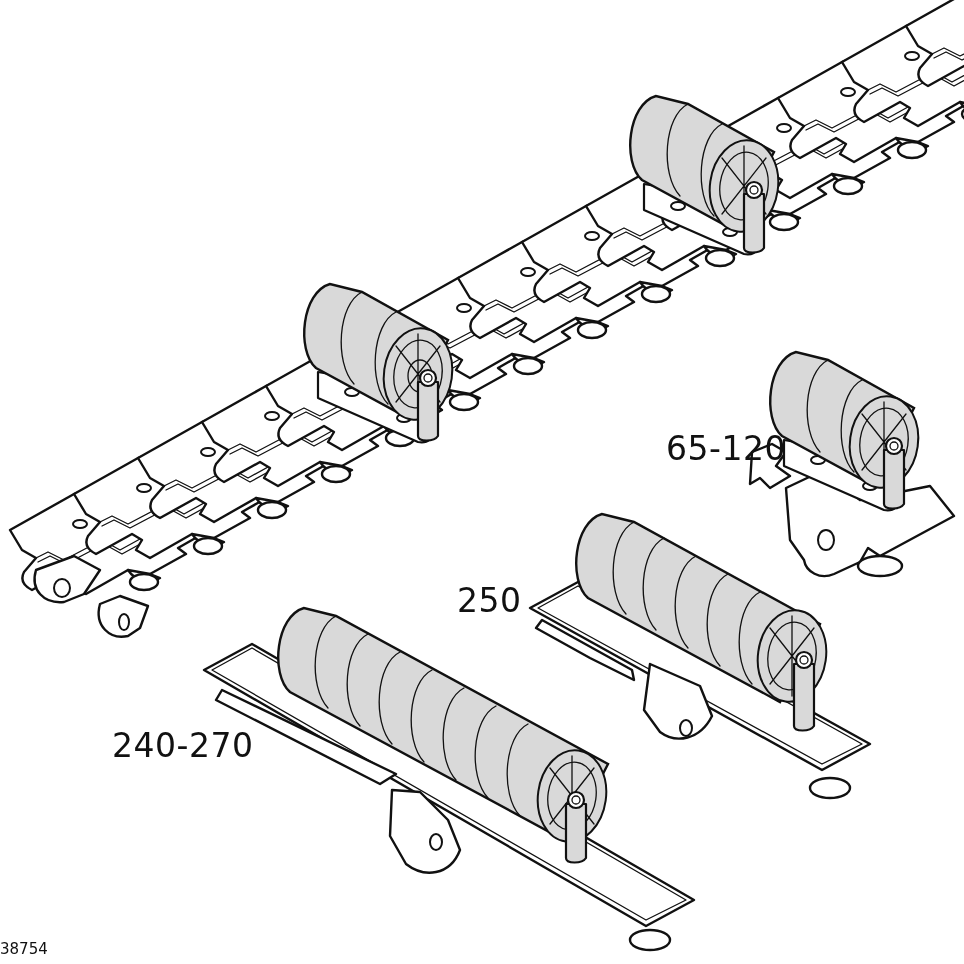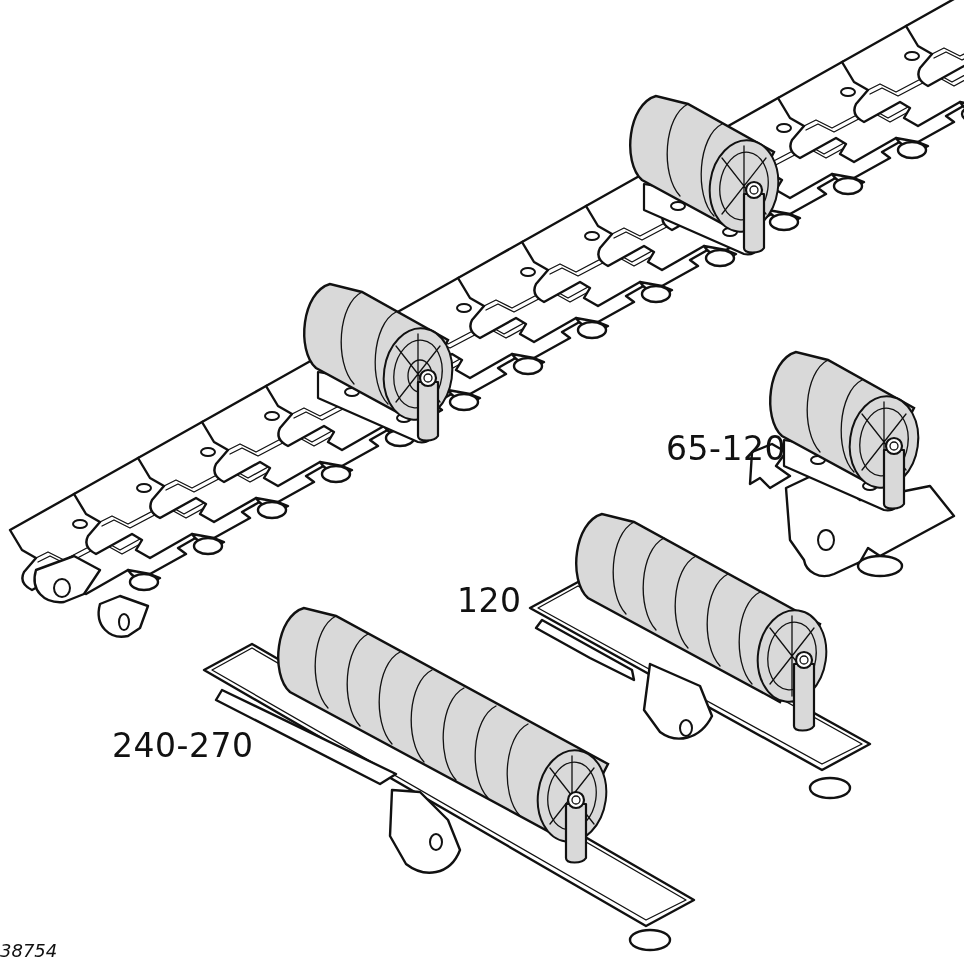--- a/index.html
+++ b/index.html
@@ -1,22 +1,22 @@
 <!DOCTYPE html>
 <html><head>
 <meta charset="utf-8">
 <style>
   html, body { margin: 0; padding: 0; background: #ffffff; }
   body { width: 964px; height: 964px; position: relative; overflow: hidden;
          font-family: "Liberation Sans", sans-serif; }
   #canvas { position: absolute; left: 0; top: 0; width: 964px; height: 964px; }
   .label { position: absolute; color: #111111; font-family: "DejaVu Sans", sans-serif;
            font-size: 33px; line-height: 1; letter-spacing: 0.5px; white-space: nowrap; }
-  .fig-id { position: absolute; left: 0; top: 942px; font-size: 18px; color: #111111;
-            font-family: "DejaVu Sans", sans-serif; line-height: 1; font-style: italic; }
+  .fig-id { position: absolute; left: 0; top: 942px; font-size: 15px; color: #111111;
+            font-family: "DejaVu Sans", sans-serif; line-height: 1; }
   .lt { fill: none; stroke: #111; stroke-width: 1.3; stroke-linejoin: round; stroke-linecap: round; }
   .plate { fill: #ffffff; stroke: #111; stroke-width: 2.4; stroke-linejoin: round; }
   .roll { fill: #d9d9d9; stroke: #111; stroke-width: 2.4; }
   .rollface { fill: #d9d9d9; stroke: #111; stroke-width: 2; }
   .brk { fill: #ffffff; stroke: #111; stroke-width: 2.2; stroke-linejoin: round; }
   .brkg { fill: #d9d9d9; stroke: #111; stroke-width: 2.2; stroke-linejoin: round; }
   .hole { fill: #fff; stroke: #111; stroke-width: 2; }
 </style>
 </head>
 <body>
@@ -190,15 +190,15 @@
     <ellipse class="rollface" cx="572" cy="796" rx="34" ry="46" transform="rotate(8 572 796)"></ellipse>
     <ellipse class="lt" cx="572" cy="796" rx="24" ry="34" transform="rotate(8 572 796)"></ellipse>
     <path class="lt" d="M550,768 L594,824 M594,768 L550,824 M572,756 L572,836"></path>
     <path class="brkg" d="M566,804 L566,858 C566,864 582,864 586,858 L586,804 Z"></path>
     <circle class="brk" cx="576" cy="800" r="8"></circle>
     <circle class="lt" cx="576" cy="800" r="4"></circle>
   </g>
 </svg>
 
 <div class="label" style="left:624px; top:432px;margin-left:42px;">65-120</div>
-<div class="label" style="left:457px; top:584px;">120</div>
+<div class="label" style="left:457px; top:584px;">250</div>
 <div class="label" style="left:112px; top:729px;">240-270</div>
 <div class="fig-id">38754</div>
 
 </body></html>

